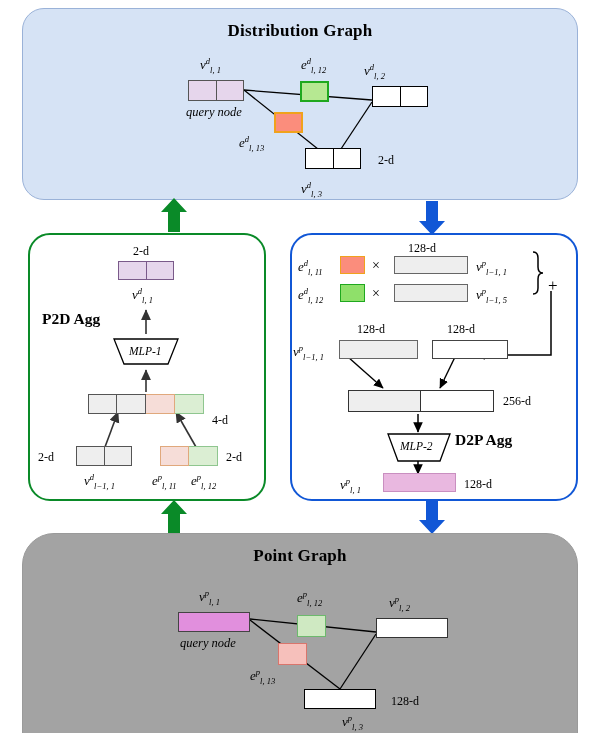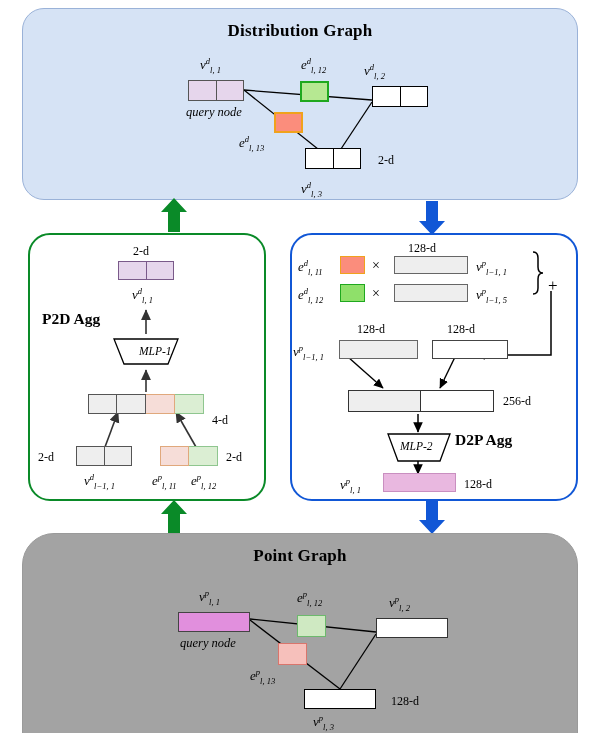--- a/index.html
+++ b/index.html
@@ -98,21 +98,21 @@
     </marker>
   </defs>
   <line x1="146" y1="334" x2="146" y2="310" stroke="#333" stroke-width="1.6" marker-end="url(#ah)"></line>
 
   <path d="M114,339 L178,339 L168,364 L124,364 Z" fill="#fff" stroke="#000" stroke-width="1.3"></path>
   <line x1="146" y1="392" x2="146" y2="370" stroke="#333" stroke-width="1.6" marker-end="url(#ah)"></line>
 
   <line x1="105" y1="447" x2="118" y2="412" stroke="#333" stroke-width="1.6" marker-end="url(#ah)"></line>
   <line x1="196" y1="447" x2="176" y2="412" stroke="#333" stroke-width="1.6" marker-end="url(#ah)"></line>
 </svg>
-<div class="lbl ital" style="left:129px;top:346px;font-size:11.5px;margin-left:10px;">MLP-1</div>
+<div class="lbl ital" style="left:129px;top:346px;font-size:11.5px;">MLP-1</div>
 
 <div class="box" style="left:88px;top:394px;width:29px;height:20px;background:#eeeeee;border:1.6px solid #555;"></div>
 <div class="box" style="left:117px;top:394px;width:29px;height:20px;background:#eeeeee;border:1.6px solid #555;border-left:none;"></div>
 <div class="box" style="left:146px;top:394px;width:29px;height:20px;background:#f6ddd8;border:1.3px solid #e0a87c;border-left:none;"></div>
 <div class="box" style="left:175px;top:394px;width:29px;height:20px;background:#dbeed3;border:1.3px solid #8fc68f;border-left:none;"></div>
 <div class="dlab" style="left:212px;top:397px;margin-top:16px;">4-d</div>
 
 <div class="dlab" style="left:38px;top:450px;">2-d</div>
 <div class="box" style="left:76px;top:446px;width:56px;height:20px;background:#eeeeee;border:1.6px solid #555;"></div>
 <div class="box" style="left:104px;top:446px;width:0;height:20px;border-left:1.4px solid #555;"></div>
@@ -231,16 +231,16 @@
 <div class="vtok" style="left:389px;top:594px;">
   <span class="mathv">v</span><sup>p</sup><sub>l, 2</sub>
 </div>
 
 <div class="box" style="left:278px;top:643px;width:29px;height:22px;background:#f6c0bb;border:1.8px solid #d9756c;"></div>
 <div class="vtok" style="left:250px;top:667px;">
   <span class="mathv">e</span><sup>p</sup><sub>l, 13</sub>
 </div>
 
 <div class="box" style="left:304px;top:689px;width:72px;height:20px;background:#fff;border:1.6px solid #000;"></div>
-<div class="vtok" style="left:313px;top:713px;">
+<div class="vtok" style="left:342px;top:713px;">
   <span class="mathv">v</span><sup>p</sup><sub>l, 3</sub>
 </div>
 <div class="dlab" style="left:391px;top:694px;">128-d</div>
 
 </body></html>

